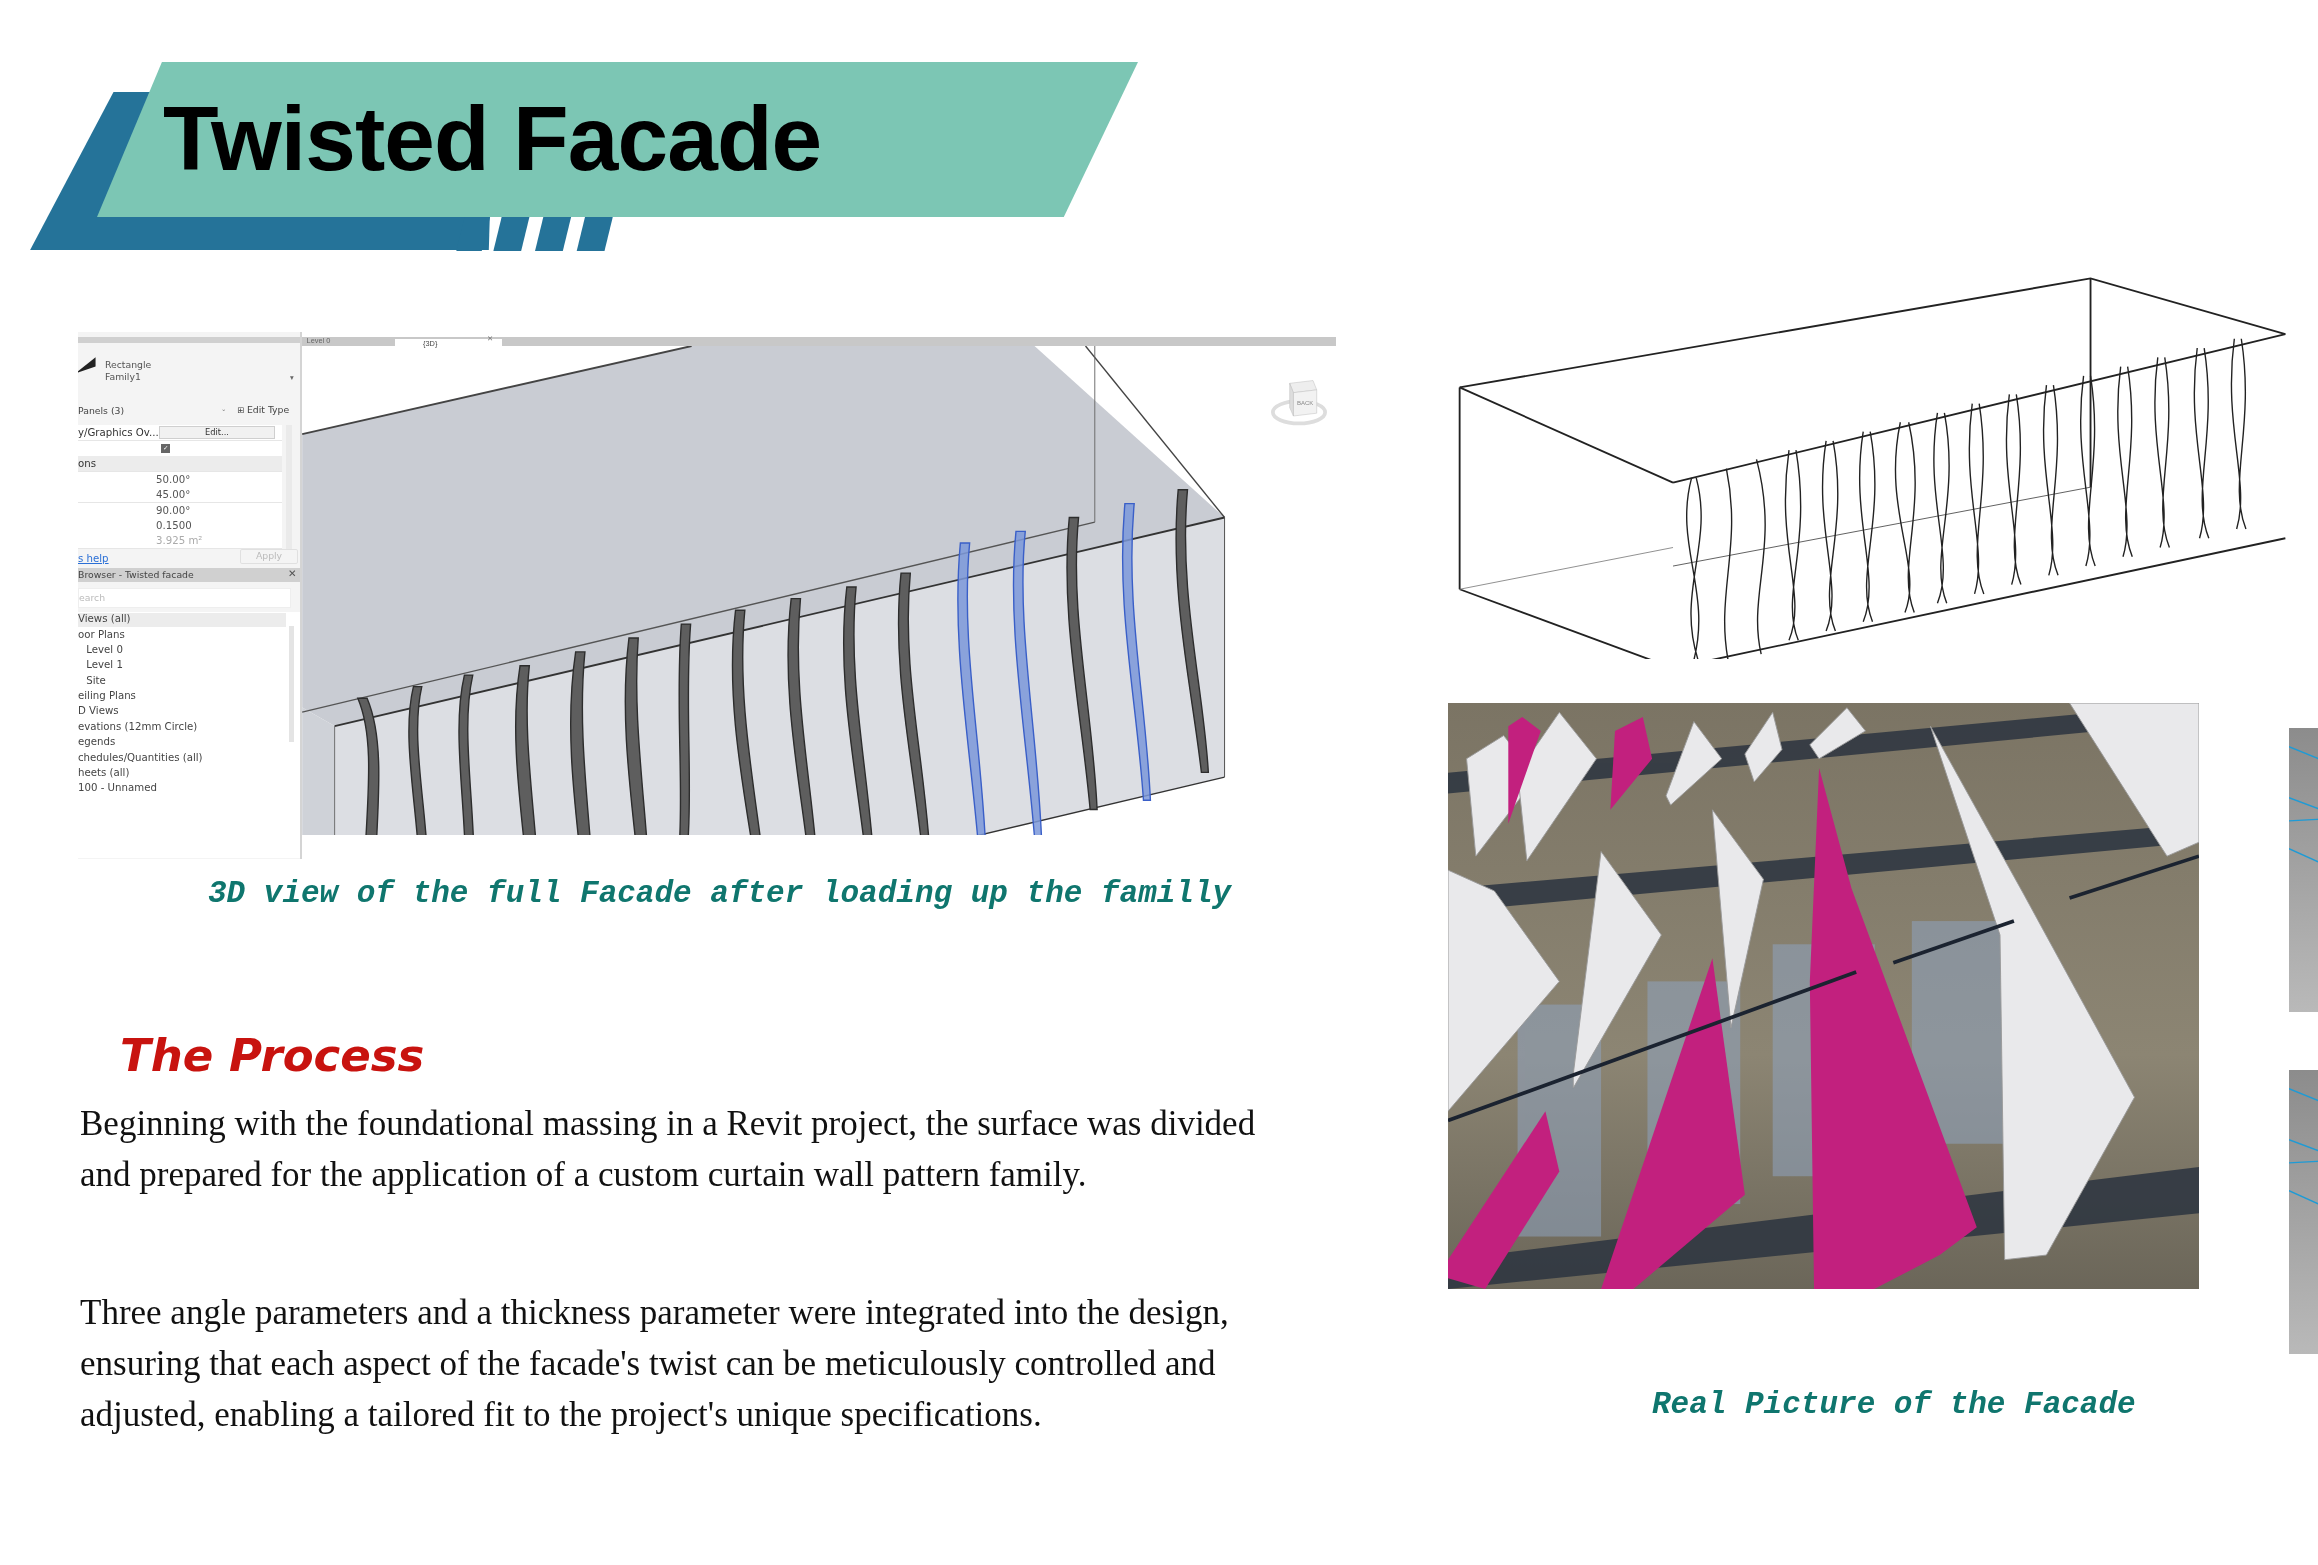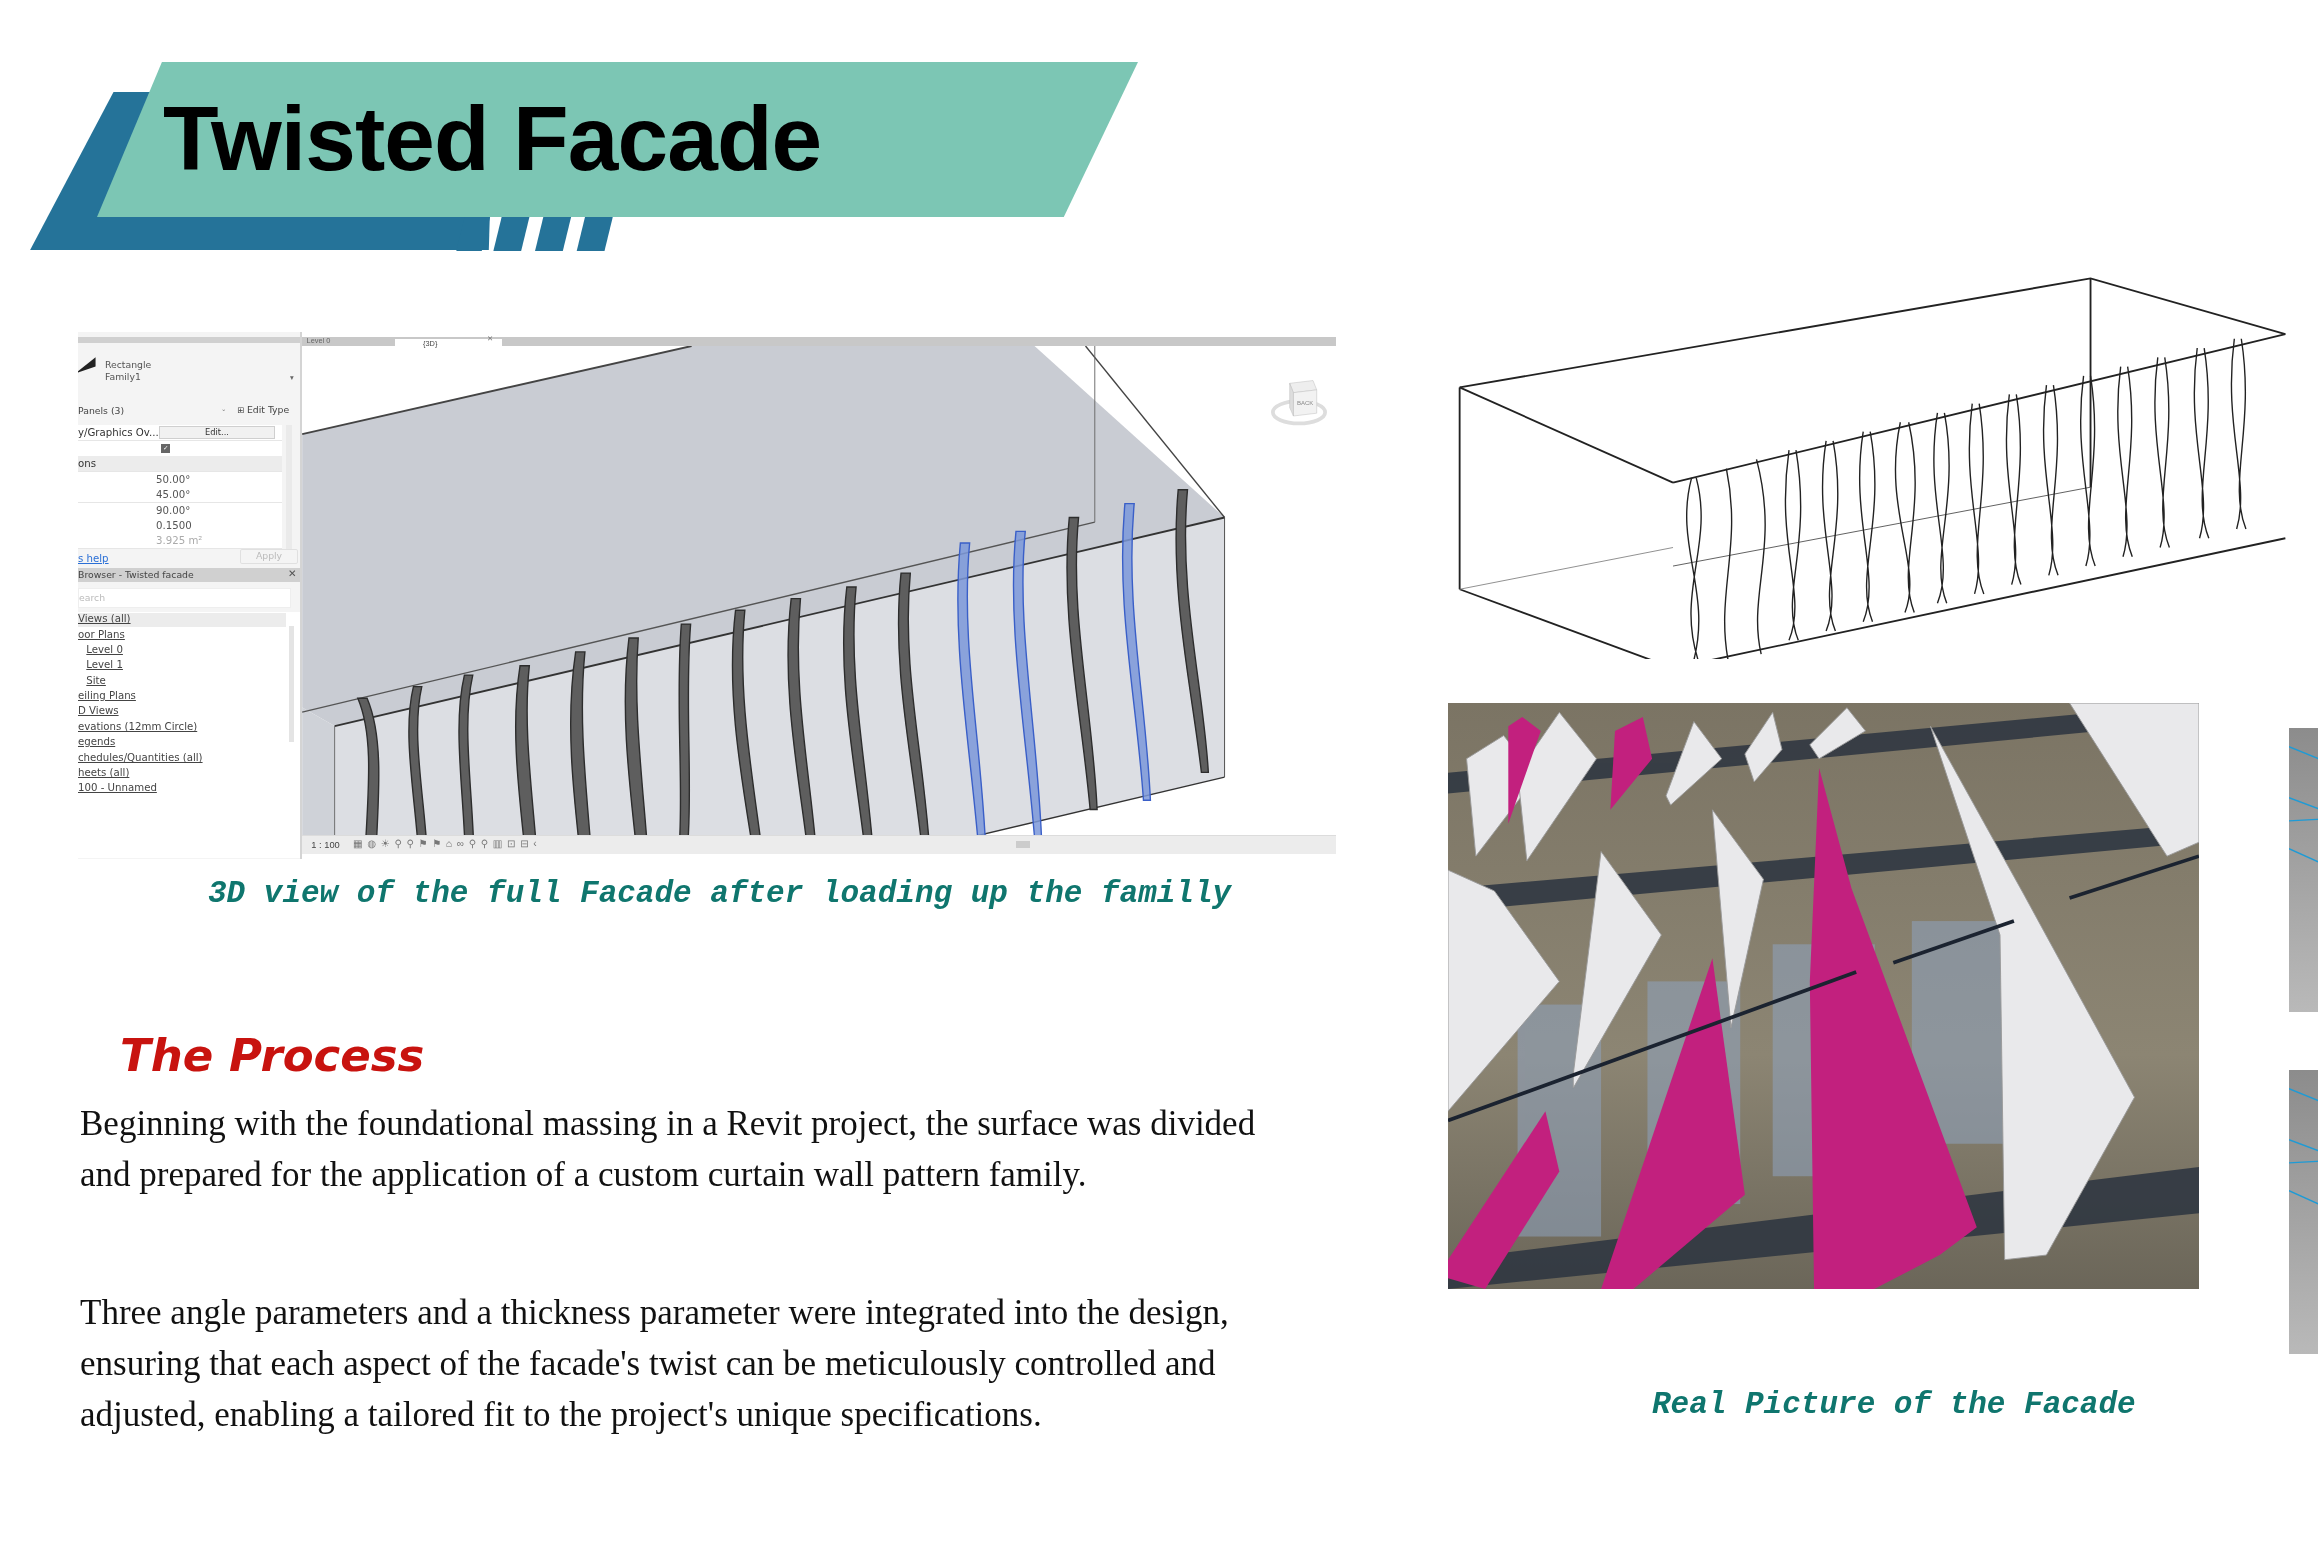--- a/index.html
+++ b/index.html
@@ -9,21 +9,21 @@
   .banner-back { left:30px; top:92px; width:635px; height:158px; }
   .banner-front { left:97px; top:62px; width:1041px; height:155px; }
   .title { left:163px; top:93px; font-family:"Liberation Sans", sans-serif; font-weight:700; font-size:91px; color:#000; letter-spacing:-0.9px; line-height:1; }
   
   .revit { left:78px; top:332px; width:1259px; height:527px; background:#ffffff; overflow:hidden; }
   .props { left:0; top:0; width:222px; height:527px; background:#f4f4f4; border-right:2.8px solid #d4d4d4; font-size:10.2px; color:#333; font-family:"DejaVu Sans", sans-serif; }
   .props .bar { position:absolute; left:0; width:222px; background:#d0d0d0; }
   .props .row { position:absolute; left:0; width:204px; height:15.3px; border-bottom:0.5px solid #e6e6e6; background:#fff; }
   .props .row span { position:absolute; top:1.9px; }
   .props .row .val { left:78px; color:#555;text-align:center; }
-  .browser-item { position:absolute; left:0; font-size:10.2px; color:#444;text-decoration:underline; }
+  .browser-item { position:absolute; left:0; font-size:10.2px; color:#444; }
   .viewport { left:224px; top:0; width:1034px; height:527px; background:#ffffff; }
   .tabbar { left:0; top:4.6px; width:1034px; height:9.3px; background:#c8c8c8; }
   .statusbar { left:0; top:503px; width:1034px; height:17.6px; background:#ececec; border-top:0.9px solid #dcdcdc; font-size:9.3px; color:#444; }
   
   .caption { font-family:Liberation Mono, monospace; font-style:italic; font-weight:700; color:#0f766e; font-size:31px; white-space:nowrap;text-align:right; }
   .heading { font-family:"DejaVu Sans", sans-serif; font-style:italic; font-weight:700; color:#c8130f; font-size:45px;margin-left:40px; }
   .para { font-family:"Liberation Serif", "DejaVu Serif", serif; font-size:35px; color:#111; line-height:51px; width:1206px; }
   .panel-gray { background:linear-gradient(180deg,#8c8c8c 0%,#b9b9b9 100%); overflow:hidden; }
 </style>
 </head>
@@ -157,25 +157,20 @@
     <div class="abs" style="left:969px;top:42px;width:56px;height:56px">
       <svg width="56" height="56" viewBox="0 0 120 120">
         <ellipse cx="60" cy="82" rx="56" ry="24" fill="none" stroke="#ddd" stroke-width="8"></ellipse>
         <polygon points="40,20 90,14 98,34 48,40" fill="#eee" stroke="#bbb"></polygon>
         <polygon points="48,40 98,34 98,84 48,90" fill="#f2f2f2" stroke="#bbb"></polygon>
         <polygon points="40,20 48,40 48,90 40,72" fill="#ddd" stroke="#bbb"></polygon>
       </svg>
       <span class="abs" style="left:26px;top:26px;font-size:6px;color:#888">BACK</span>
     </div>
 
-    <div class="abs statusbar">
-      <span class="abs" style="left:9.3px;top:3.7px">1 : 100</span>
-      <span class="abs" style="left:51px;top:1.9px;font-size:10.2px;color:#777;letter-spacing:4.6px">▦◍☀⚲⚲⚑⚑⌂∞⚲⚲▥⊡⊟‹</span>
-      <span class="abs" style="left:714px;top:4.6px;width:14px;height:7.4px;background:#ccc"></span>
-    </div>
   </div>
 </div>
 
 <div class="abs caption" style="left:208px;top:876px">3D view of the full Facade after loading up the familly</div>
 
 <div class="abs heading" style="left:80px;top:1029px">The Process</div>
 <p class="abs para" style="left:80px;top:1098px;margin:0">Beginning with the foundational massing in a Revit project, the surface was divided and prepared for the application of a custom curtain wall pattern family.</p>
 <p class="abs para" style="left:80px;top:1287px;margin:0">Three angle parameters and a thickness parameter were integrated into the design, ensuring that each aspect of the facade's twist can be meticulously controlled and adjusted, enabling a tailored fit to the project's unique specifications.</p>
 
 <svg class="abs" style="left:1455px;top:269px" width="835" height="390" viewBox="0 0 1800 840" fill="none" stroke="#222" stroke-width="4">

